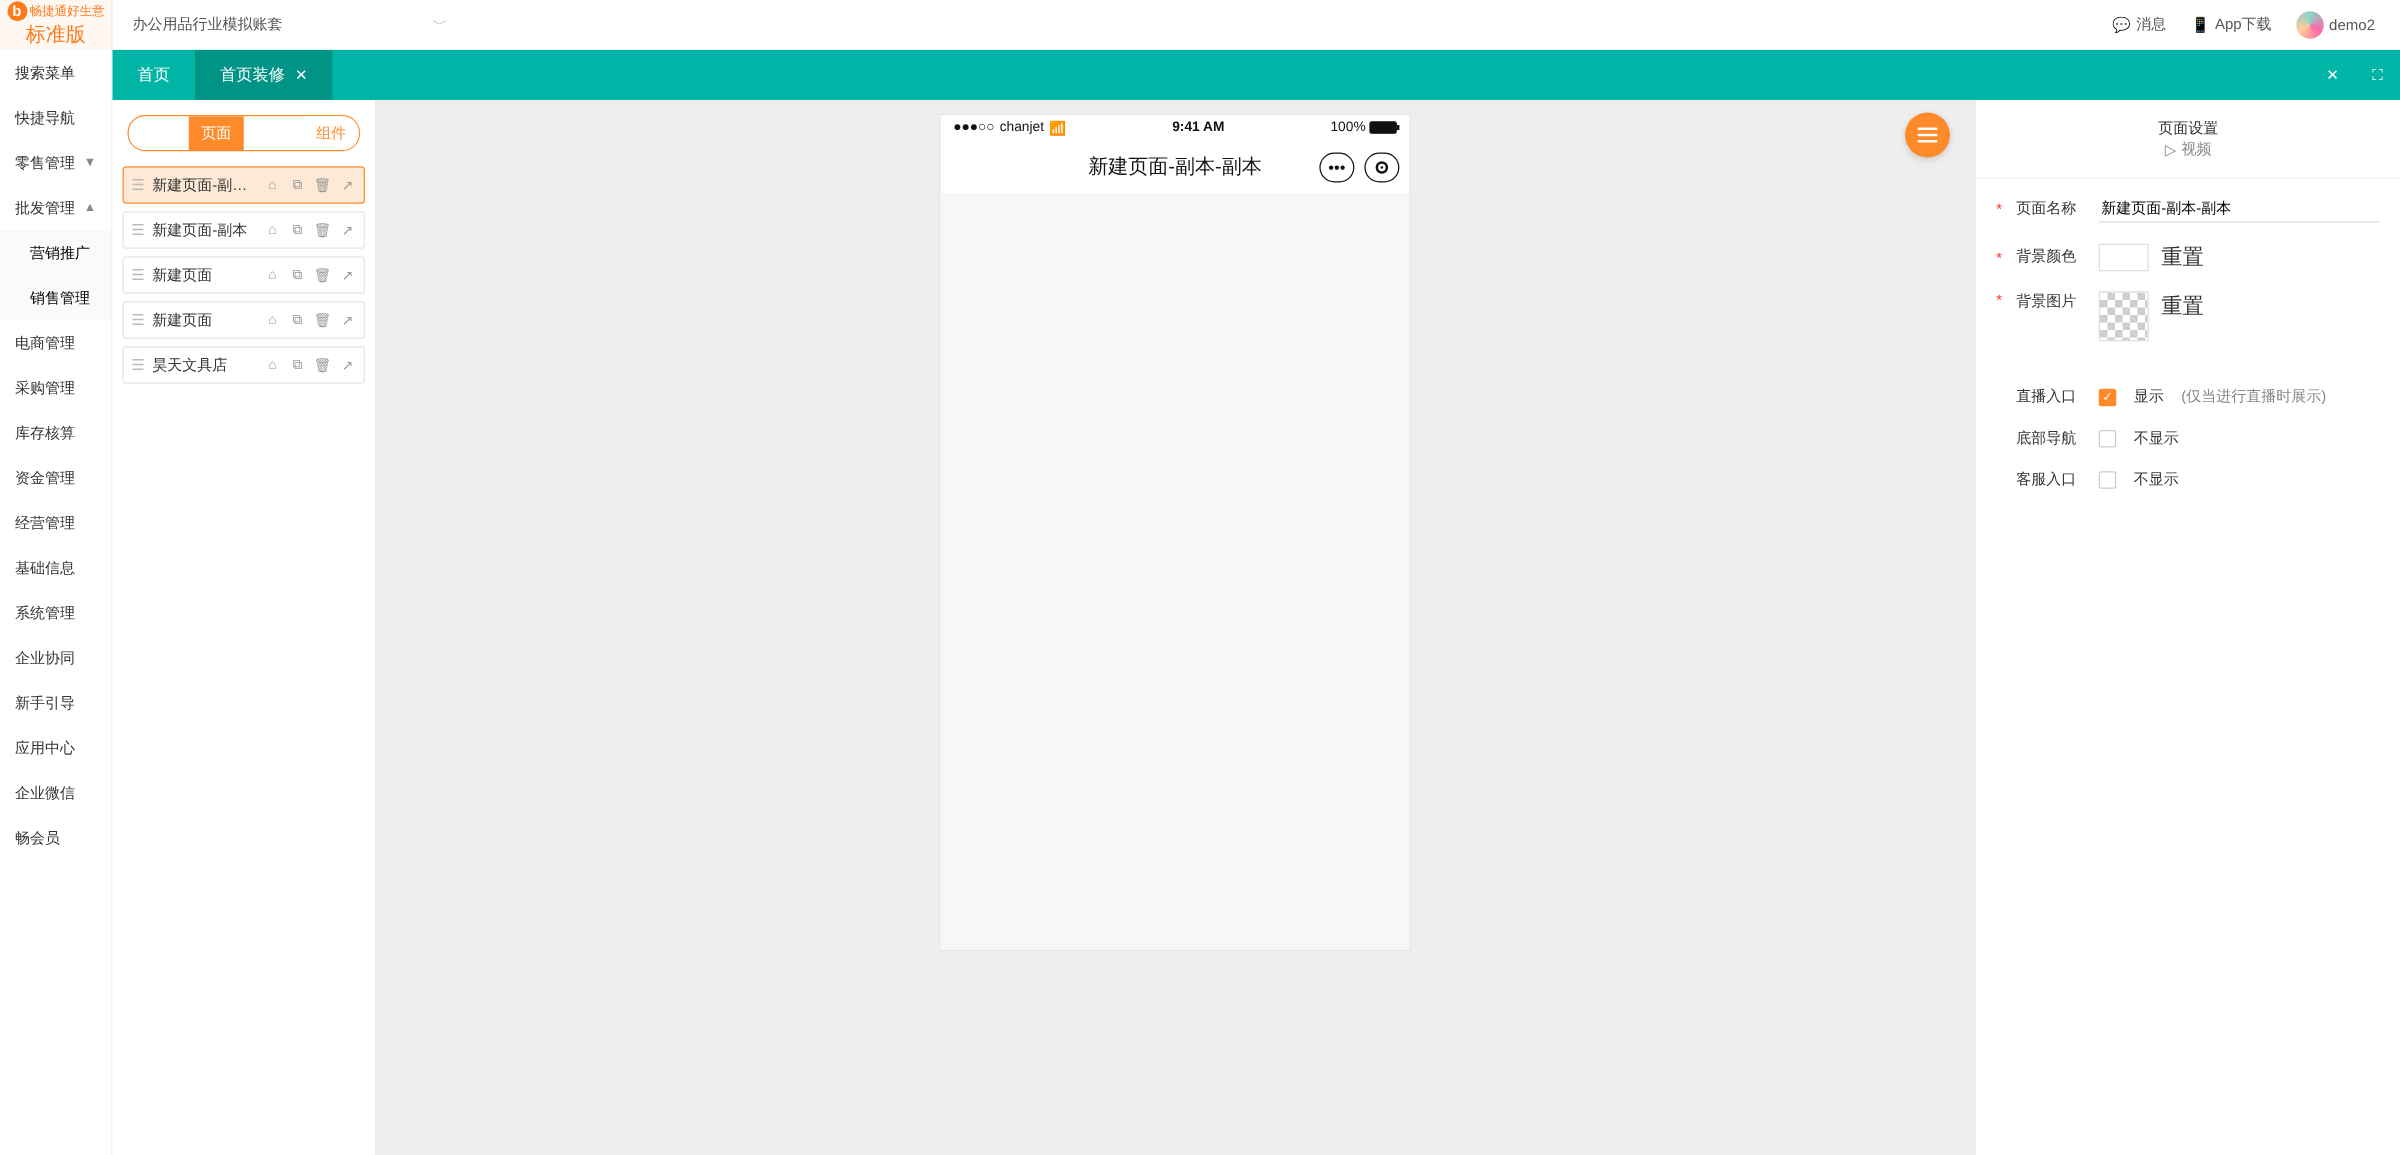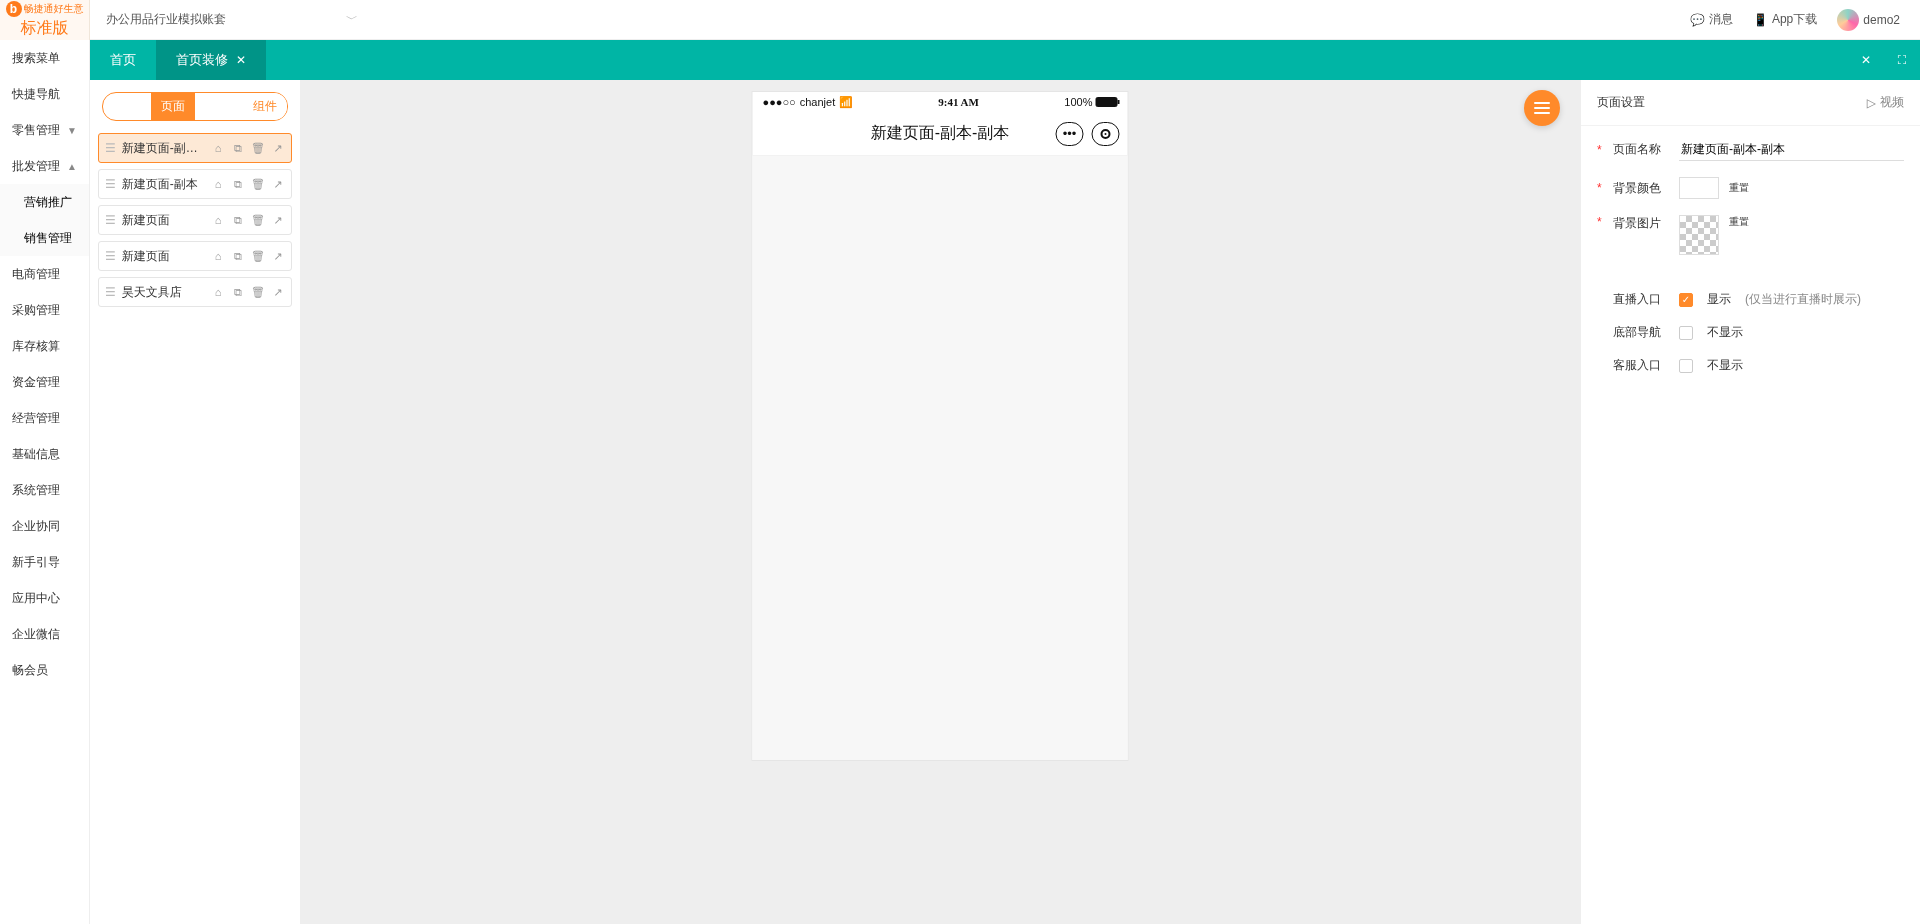--- a/index.html
+++ b/index.html
@@ -52,56 +52,56 @@
 .page-item .drag { color:#bbb; font-size:12px; }
 .page-item .name { flex:1; white-space:nowrap; overflow:hidden; text-overflow:ellipsis; font-size:12px; color:#333; }
 .page-item .ico { color:#999; font-size:11px; cursor:pointer; width:14px; text-align:center; }
 .page-panel-footer { margin-top:auto; padding:10px; }
 .new-page-btn { width:100%; height:34px; background:#ff8a2a; color:#fff; border:none; border-radius:3px; cursor:pointer; font-size:13px; }
 
 
 .canvas-area { flex:1; position:relative; background:#eee; }
 .phone { position:absolute; left:50%; top:12px; transform:translateX(-50%); width:375px; background:#fff; box-shadow:0 0 0 1px #e5e5e5; display:flex; flex-direction:column; height:668px; }
 .phone-status { height:20px; display:flex; align-items:center; padding:0 10px; font-size:11px; color:#111; }
-.phone-status .mid { flex:1; text-align:center; font-weight:600;font-family:Liberation Serif, serif; }
+.phone-status .mid { flex:1; text-align:center; font-weight:600; }
 .phone-status .right { display:flex; align-items:center; gap:3px; }
 .phone-status .batt { width:22px; height:10px; border:1px solid #111; border-radius:2px; position:relative; background:#111; }
 .phone-status .batt:after { content:""; position:absolute; right:-3px; top:2px; width:2px; height:4px; background:#111; }
 .phone-title { height:44px; display:flex; align-items:center; justify-content:center; position:relative; font-size:16px; color:#111; border-bottom:1px solid #f2f2f2; }
 .phone-title .menu-dots { position:absolute; right:44px; width:28px; height:24px; border:1px solid #111; border-radius:14px; display:flex; align-items:center; justify-content:center; font-size:13px;}
 .phone-title .target { position:absolute; right:8px; width:28px; height:24px; border:1px solid #111; border-radius:14px; display:flex; align-items:center; justify-content:center; }
 .phone-title .target-inner { width:10px; height:10px; border:2px solid #111; border-radius:50%; position:relative; }
 .phone-title .target-inner:after{content:"";position:absolute;left:2px;top:2px;width:2px;height:2px;background:#111;border-radius:50%;}
 .phone-body { flex:1; background:#f7f7f7; }
 .float-btn { position:absolute; right:20px; top:10px; width:36px; height:36px; border-radius:50%; background:#ff8a2a; display:flex; align-items:center; justify-content:center; color:#fff; cursor:pointer; box-shadow:0 2px 6px rgba(0,0,0,.15); }
 .float-btn .bars, .float-btn .bars:before, .float-btn .bars:after { content:""; display:block; width:16px; height:2px; background:#fff; border-radius:1px; }
 .float-btn .bars { position:relative; }
 .float-btn .bars:before { position:absolute; top:-5px; }
 .float-btn .bars:after { position:absolute; top:5px; }
 
 
 .settings { width:340px; background:#fff; border-left:1px solid #eee; display:flex; flex-direction:column; }
-.settings-head { display:flex; align-items:center; justify-content:space-between; padding:14px 16px; border-bottom:1px solid #f2f2f2; }
+.settings-head { display:flex; align-items:center; justify-content:space-between; padding:14px 16px; border-bottom:1px solid #f2f2f2;flex-direction:column; }
 .settings-head a { color:#888; text-decoration:none; display:flex; align-items:center; gap:4px; font-size:12px; cursor:pointer;}
 .settings-body { padding:12px 16px; }
 .form-row { display:flex; align-items:center; margin-bottom:16px; gap:10px; }
 .form-row .req { color:#f33; width:6px; }
 .form-row label { width:56px; color:#333; font-size:12px; }
 .form-row input[type=text] { flex:1; border:none; border-bottom:1px solid #ddd; padding:4px 2px; font-size:12px; outline:none; }
 .swatch { width:40px; height:22px; border:1px solid #ddd; background:#fff; }
 .checker { width:40px; height:40px; border:1px solid #ddd;
   background-image:
     linear-gradient(45deg,#ccc 25%,transparent 25%),
     linear-gradient(-45deg,#ccc 25%,transparent 25%),
     linear-gradient(45deg,transparent 75%,#ccc 75%),
     linear-gradient(-45deg,transparent 75%,#ccc 75%);
   background-size:12px 12px;
   background-position:0 0,0 6px,6px -6px,-6px 0;
 }
-.link-btn { color:#333; font-size:10px; cursor:pointer; }
+.link-btn { color:#333; font-size:17px; cursor:pointer; }
 .cb { width:14px; height:14px; border:1px solid #ccc; border-radius:2px; display:inline-flex; align-items:center; justify-content:center; font-size:10px; color:#fff; }
 .cb.checked { background:#ff8a2a; border-color:#ff8a2a; }
 .cb-label { margin-left:4px; color:#333; }
 .hint { color:#888; margin-left:4px; }
 .settings-footer { margin-top:auto; padding:12px 16px; display:flex; justify-content:flex-end; gap:12px; border-top:1px solid #f2f2f2; }
 .btn { height:30px; padding:0 18px; border-radius:3px; font-size:12px; cursor:pointer; border:1px solid #ddd; background:#fff; }
 .btn.primary { background:#ff8a2a; border-color:#ff8a2a; color:#fff; }
 
 .icon { display:inline-block; }
 </style>

